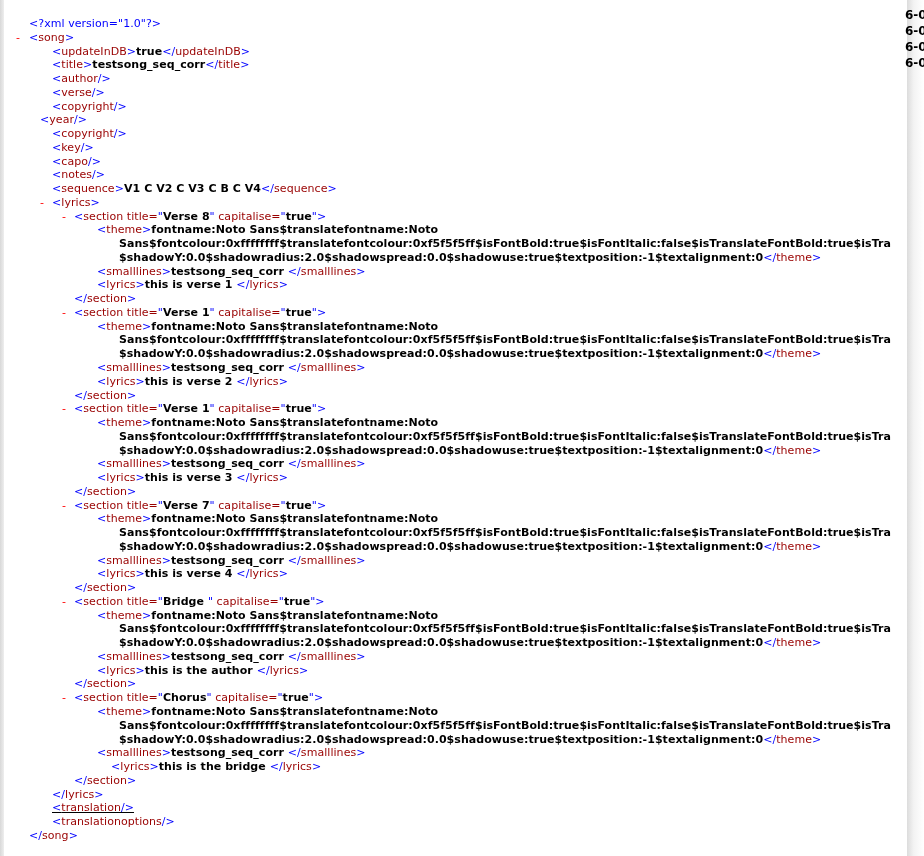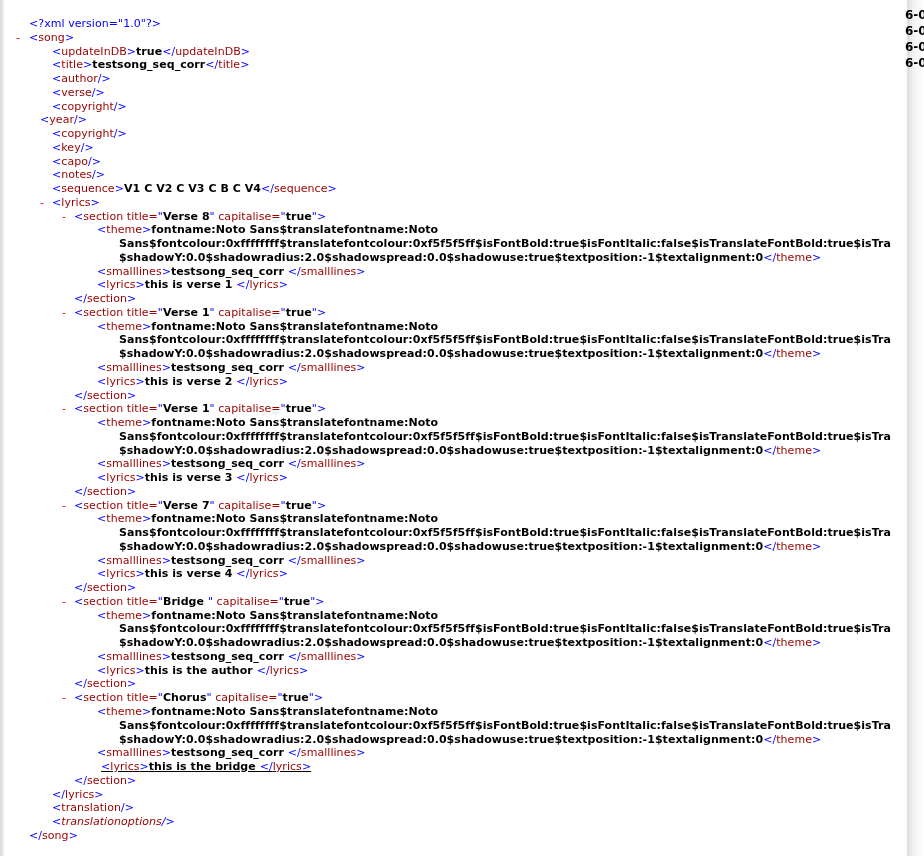--- a/index.html
+++ b/index.html
@@ -206,33 +206,33 @@
     <div class="line" style="top: 701.76px;">
       <span style="position: absolute; left: 119px;"><span class="v">Sans$fontcolour:0xffffffff$translatefontcolour:0xf5f5f5ff$isFontBold:true$isFontItalic:false$isTranslateFontBold:true$isTra</span></span>
     </div>
     <div class="line" style="top: 715.52px;">
       <span style="position: absolute; left: 119px;"><span class="v">$shadowY:0.0$shadowradius:2.0$shadowspread:0.0$shadowuse:true$textposition:-1$textalignment:0</span><span class="t">&lt;/</span><span class="n">theme</span><span class="t">&gt;</span></span>
     </div>
     <div class="line" style="top: 729.28px;">
       <span style="position: absolute; left: 97px;"><span class="t">&lt;</span><span class="n">smalllines</span><span class="t">&gt;</span><span class="v">testsong_seq_corr </span><span class="t">&lt;/</span><span class="n">smalllines</span><span class="t">&gt;</span></span>
     </div>
     <div class="line" style="top: 743.04px;">
-      <span style="position: absolute; left: 101px; text-decoration: underline;"><span class="t">&lt;</span><span class="n">lyrics</span><span class="t">&gt;</span><span class="v">this is the bridge </span><span class="t">&lt;/</span><span class="n">lyrics</span><span class="t">&gt;</span></span>
+      <span style="position: absolute; left: 111px;"><span class="t">&lt;</span><span class="n">lyrics</span><span class="t">&gt;</span><span class="v">this is the bridge </span><span class="t">&lt;/</span><span class="n">lyrics</span><span class="t">&gt;</span></span>
     </div>
     <div class="line" style="top: 756.8px;">
       <span style="position: absolute; left: 74px;"><span class="t">&lt;/</span><span class="n">section</span><span class="t">&gt;</span></span>
     </div>
     <div class="line" style="top: 770.56px;">
       <span style="position: absolute; left: 52px;"><span class="t">&lt;/</span><span class="n">lyrics</span><span class="t">&gt;</span></span>
     </div>
     <div class="line" style="top: 784.32px;">
-      <span style="position: absolute; left: 52px;"><span class="t">&lt;</span><span class="n">translation</span><span class="t">/&gt;</span></span>
+      <span style="position: absolute; left: 52px; text-decoration: underline;"><span class="t">&lt;</span><span class="n">translation</span><span class="t">/&gt;</span></span>
     </div>
     <div class="line" style="top: 798.08px;">
-      <span style="position: absolute; left: 52px; font-style: italic;"><span class="t">&lt;</span><span class="n">translationoptions</span><span class="t">/&gt;</span></span>
+      <span style="position: absolute; left: 52px;"><span class="t">&lt;</span><span class="n">translationoptions</span><span class="t">/&gt;</span></span>
     </div>
     <div class="line" style="top: 811.84px;">
       <span style="position: absolute; left: 29px;"><span class="t">&lt;/</span><span class="n">song</span><span class="t">&gt;</span></span>
     </div>
   </div>
 
 <div class="right-panel" id="right-panel">
     <div class="stub" style="top: 9px;">6-0</div>
     <div class="stub" style="top: 25px;">6-0</div>
     <div class="stub" style="top: 41px;">6-0</div>

